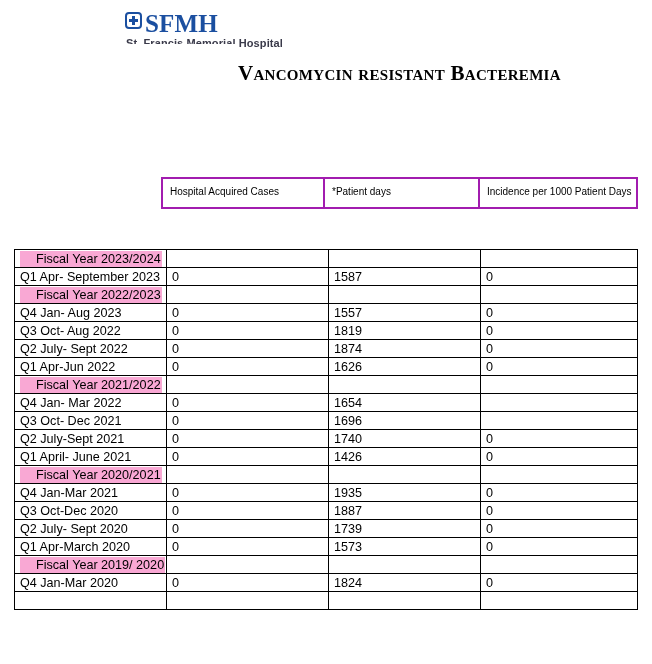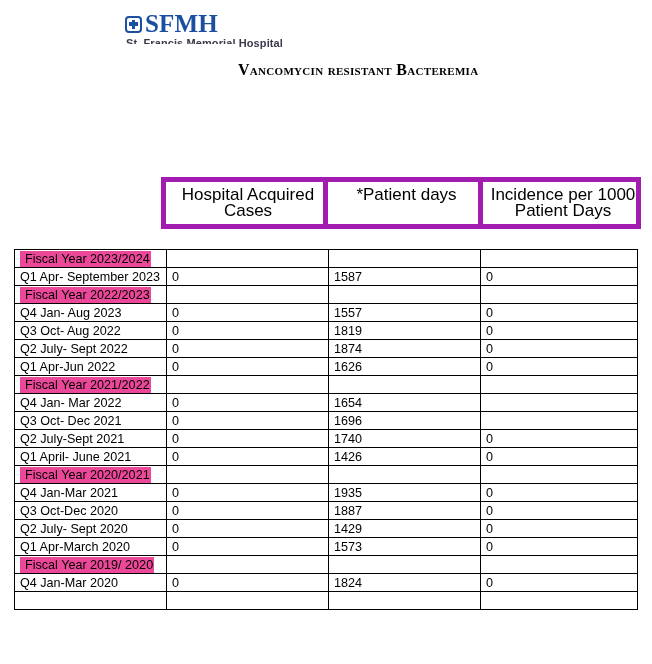--- a/index.html
+++ b/index.html
@@ -20,21 +20,21 @@
   #logo-block {
     position: absolute;
     left: 125px;
     top: 12px;
     width: 112px;
     height: 52px;
     background: #ffffff;
   }
   #logo-row {
     display: flex;
-    align-items: center;
+    align-items: flex-start;
     gap: 3px;
     height: 24px;
   }
   #logo-badge {
     width: 17px;
     height: 17px;
     border: 2px solid #1b4fa0;
     border-radius: 4px;
     position: relative;
     box-sizing: border-box;
@@ -86,45 +86,44 @@
     background: #ffffff;
   }
 
   
   #doc-title {
     position: absolute;
     left: 238px;
     top: 61px;
     font-family: "Liberation Serif", serif;
     font-weight: bold;
-    font-size: 16px;
+    font-size: 21px;
     font-variant: small-caps;
     letter-spacing: 0.3px;
     white-space: nowrap;
     color: #000000;
   }
 
   
   #header-table {
     position: absolute;
     left: 161px;
     top: 177px;
     width: 475px;
     border-collapse: collapse;
     table-layout: fixed;
   }
   #header-table td {
-    border: 5px solid #a21caf;
-    font-size: 17px;
+    border: 2px solid #a21caf;
+    font-size: 10px;
     line-height: 16px;
     padding: 5px 0 5px 7px;
     vertical-align: top;
     height: 30px;
     box-sizing: border-box;
-    text-align: center;
   }
   #header-table .hcol-1 { width: 162px; }
   #header-table .hcol-2 { width: 155px; }
   #header-table .hcol-3 { width: 158px; }
 
   
   #data-table {
     position: absolute;
     left: 14px;
     top: 249px;
@@ -142,22 +141,22 @@
     box-sizing: border-box;
     white-space: nowrap;
     overflow: hidden;
   }
   #data-table .col-label { width: 152px; }
   #data-table .col-cases { width: 162px; }
   #data-table .col-days  { width: 152px; }
   #data-table .col-inc   { width: 157px; }
 
   .fy-label {
-    background: #ec4899;
-    padding: 1px 1px 1px 5px;
+    background: #f9a8d4;
+    padding: 1px 1px 1px 16px;
   }
 </style>
 </head>
 <body>
 
 <div id="logo-block">
   <div id="logo-row">
     <div id="logo-badge">
       <div class="cross-v"></div>
       <div class="cross-h"></div>
@@ -268,21 +267,21 @@
       </tr>
       <tr>
         <td class="col-label">Q3 Oct-Dec 2020</td>
         <td class="col-cases">0</td>
         <td class="col-days">1887</td>
         <td class="col-inc">0</td>
       </tr>
       <tr>
         <td class="col-label">Q2 July- Sept 2020</td>
         <td class="col-cases">0</td>
-        <td class="col-days">1429</td>
+        <td class="col-days">1739</td>
         <td class="col-inc">0</td>
       </tr>
       <tr>
         <td class="col-label">Q1 Apr-March 2020</td>
         <td class="col-cases">0</td>
         <td class="col-days">1573</td>
         <td class="col-inc">0</td>
       </tr>
       <tr>
         <td class="col-label"><span class="fy-label">Fiscal Year 2019/ 2020</span></td>

